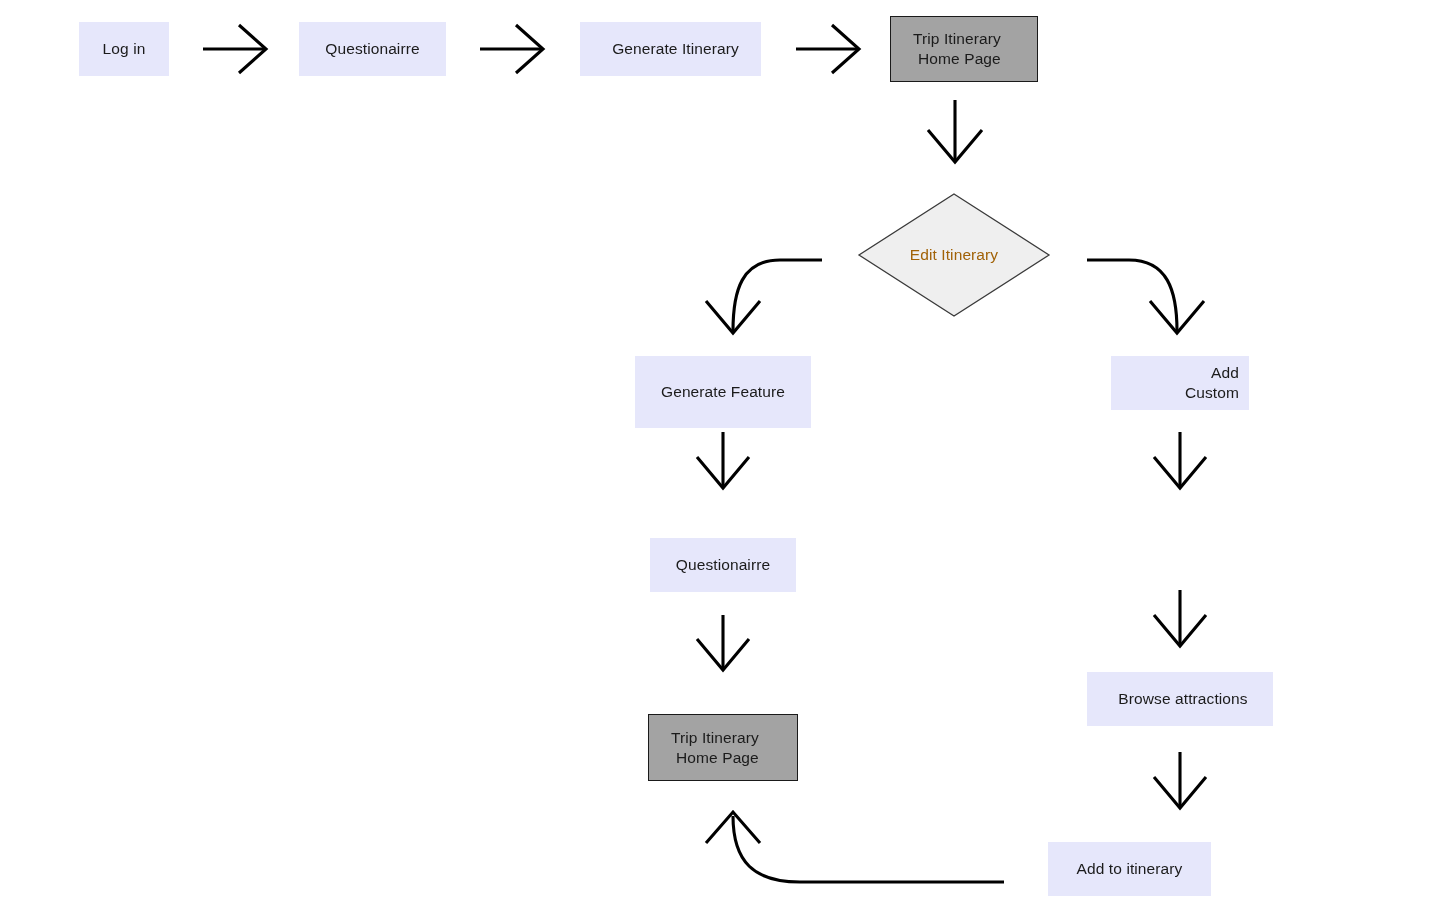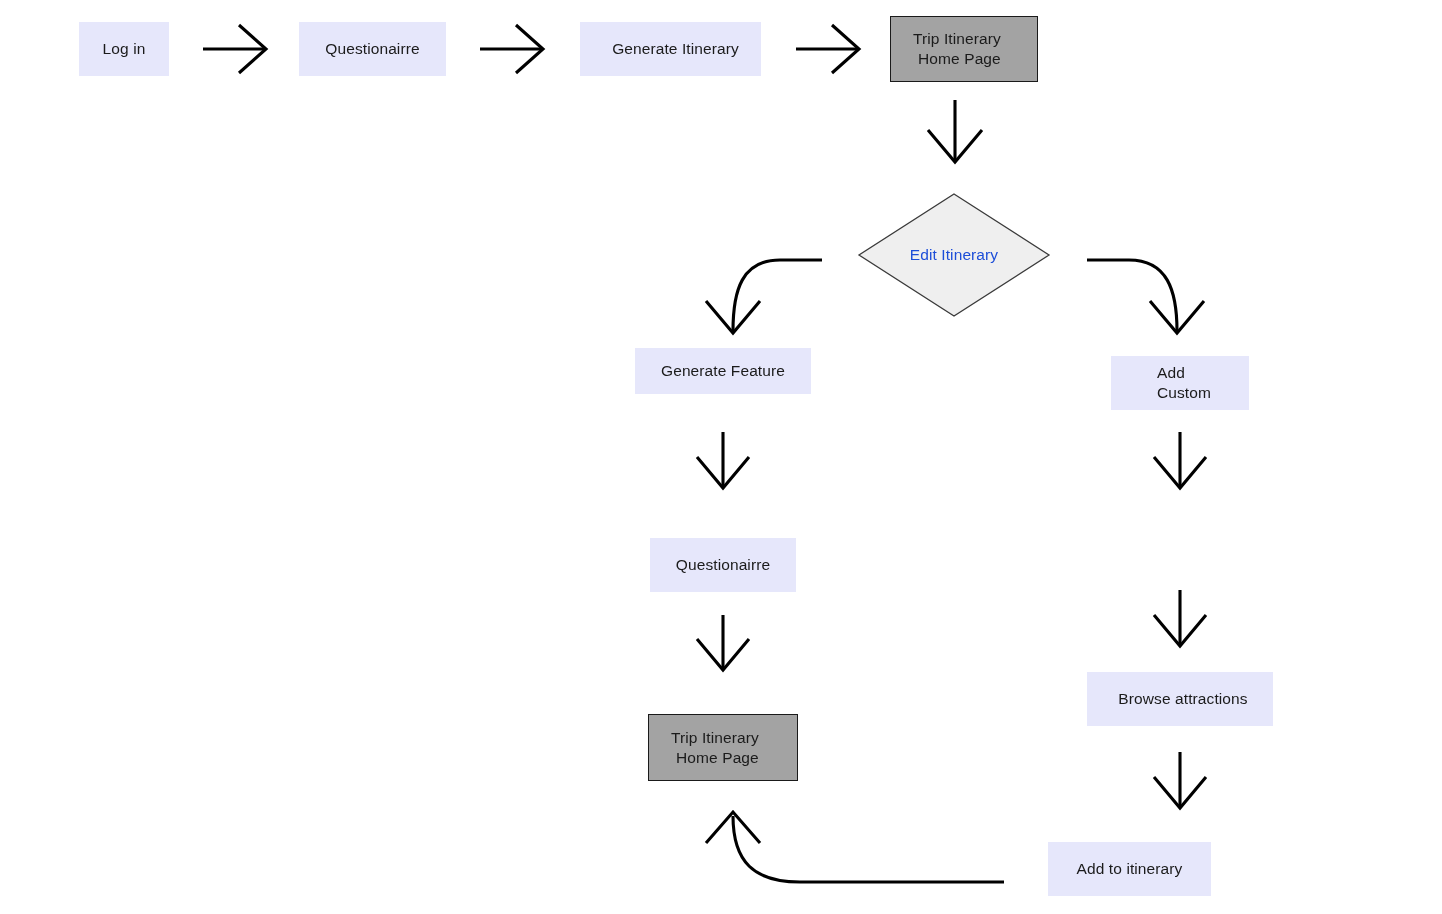--- a/index.html
+++ b/index.html
@@ -26,21 +26,21 @@
     align-items: center;
     font-size: 15.5px;
     line-height: 1.28;
     letter-spacing: 0.1px;
     color: #1b1b1b;
     white-space: pre-line;
   }
   .node.fill {
     background: #e6e7fb;
     justify-content: center;
-    text-align: left;
+    text-align: right;
     padding: 0 10px;
   }
   .node.outline {
     background: #a3a3a3;
     border: 1.6px solid #1a1a1a;
     justify-content: flex-start;
     text-align: right;
     padding-left: 22px;
   }
   .diamond-wrap {
@@ -49,21 +49,21 @@
   .diamond-wrap .dlabel {
     position: absolute;
     left: 0;
     top: 0;
     width: 100%;
     height: 100%;
     display: flex;
     align-items: center;
     justify-content: center;
     font-size: 15.5px;
-    color: #1d4ed8;
+    color: #a16207;
     letter-spacing: 0.1px;
     pointer-events: none;
   }
   svg.edges {
     position: absolute;
     left: 0;
     top: 0;
     width: 1442px;
     height: 914px;
     overflow: visible;
@@ -157,21 +157,21 @@
   <div class="node outline" style="left:890px; top:16px;  width:148px; height:66px;">Trip Itinerary
 Home Page</div>
 
   <div class="diamond-wrap" style="left:858px; top:193px; width:192px; height:124px;">
     <svg width="192" height="124" viewBox="0 0 192 124" style="position:absolute;left:0;top:0;overflow:visible;">
       <polygon points="96,1 191,62 96,123 1,62" fill="#efefef" stroke="#3a3a3a" stroke-width="1.3"></polygon>
     </svg>
     <div class="dlabel">Edit Itinerary</div>
   </div>
 
-  <div class="node fill" style="left:635px;  top:348px; width:176px; height:46px;">Generate Feature</div>
+  <div class="node fill" style="left:635px;  top:356px; width:176px; height:72px;">Generate Feature</div>
 
   <div class="node fill" style="left:650px;  top:538px; width:146px; height:54px;">Questionairre</div>
 
   <div class="node outline" style="left:648px;  top:714px; width:150px; height:67px;">Trip Itinerary
 Home Page</div>
 
   <div class="node fill" style="left:1111px; top:356px; width:138px; height:54px;padding-left:46px;">Add Custom</div>
 
 
   <div class="node fill" style="left:1087px; top:672px; width:186px; height:54px;padding-left:16px;">Browse attractions</div>

